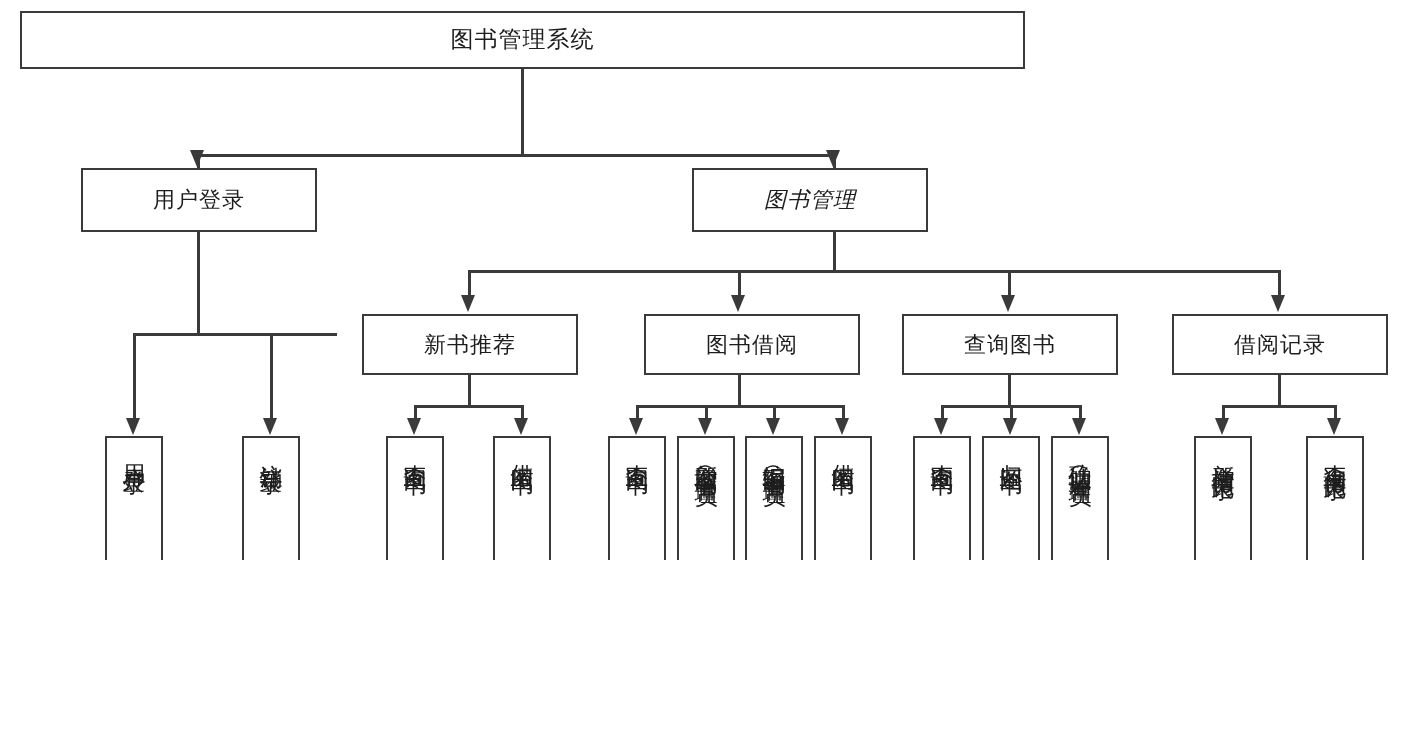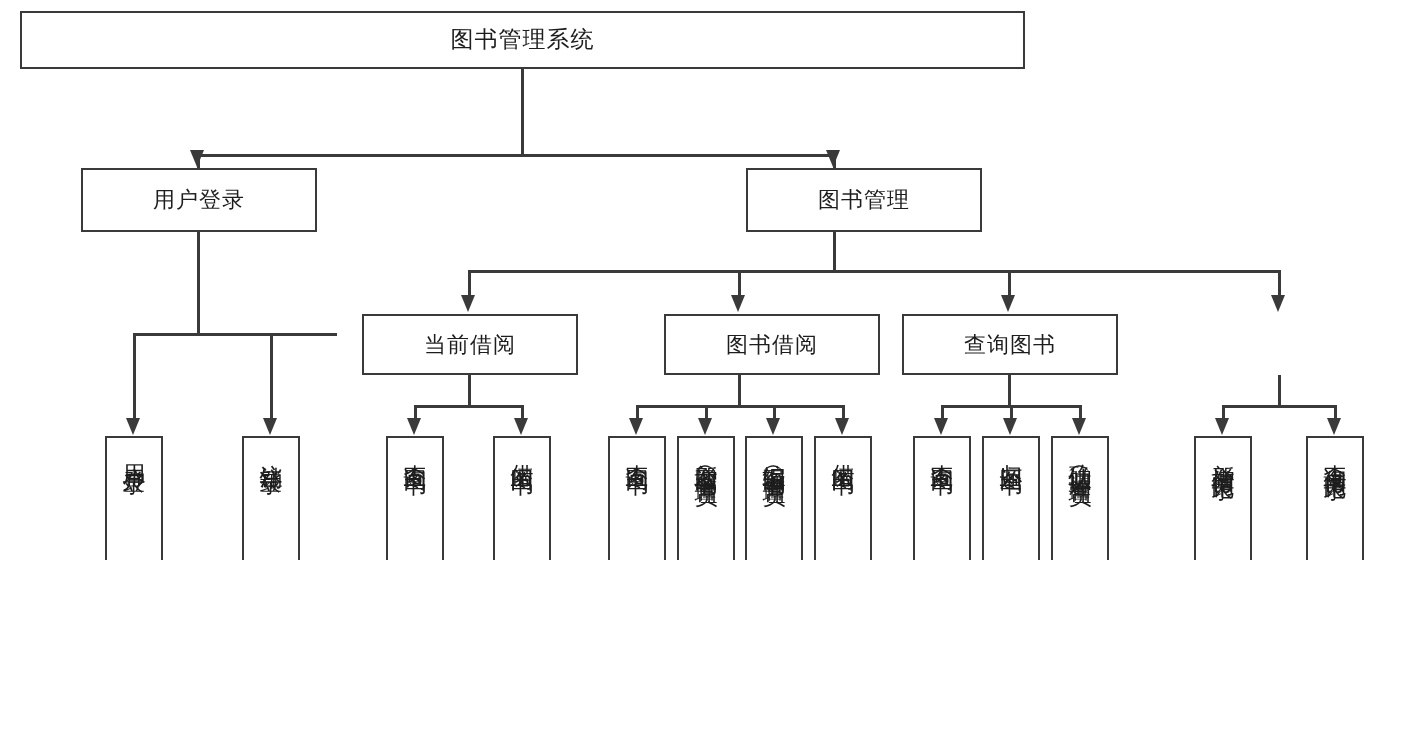--- a/index.html
+++ b/index.html
@@ -142,32 +142,35 @@
   <div class="line vline" style="left:1334px;top:405px;height:16px;"></div>
   <div class="arrow" style="left:1327px;top:418px;"></div>
 
   <div class="node h root" style="left:20px;top:11px;width:1005px;height:58px;">
     <span class="label">图书管理系统</span>
   </div>
 
   <div class="node h" style="left:81px;top:168px;width:236px;height:64px;">
     <span class="label">用户登录</span>
   </div>
-  <div class="node h" style="left:746px;top:168px;width:236px;height:64px;">
+  <div class="node h" style="left:692px;top:168px;width:236px;height:64px;font-style:italic;">
     <span class="label">图书管理</span>
   </div>
 
   <div class="node h" style="left:362px;top:314px;width:216px;height:61px;">
-    <span class="label">当前借阅</span>
-  </div>
-  <div class="node h" style="left:664px;top:314px;width:216px;height:61px;">
+    <span class="label">新书推荐</span>
+  </div>
+  <div class="node h" style="left:644px;top:314px;width:216px;height:61px;">
     <span class="label">图书借阅</span>
   </div>
   <div class="node h" style="left:902px;top:314px;width:216px;height:61px;">
     <span class="label">查询图书</span>
+  </div>
+  <div class="node h" style="left:1172px;top:314px;width:216px;height:61px;">
+    <span class="label">借阅记录</span>
   </div>
 
   <div class="node v" style="left:105px;top:436px;width:58px;height:300px;">
     <span class="label">用户登录</span>
   </div>
   <div class="node v" style="left:242px;top:436px;width:58px;height:300px;">
     <span class="label">注销登录</span>
   </div>
 
   <div class="node v" style="left:386px;top:436px;width:58px;height:300px;">

